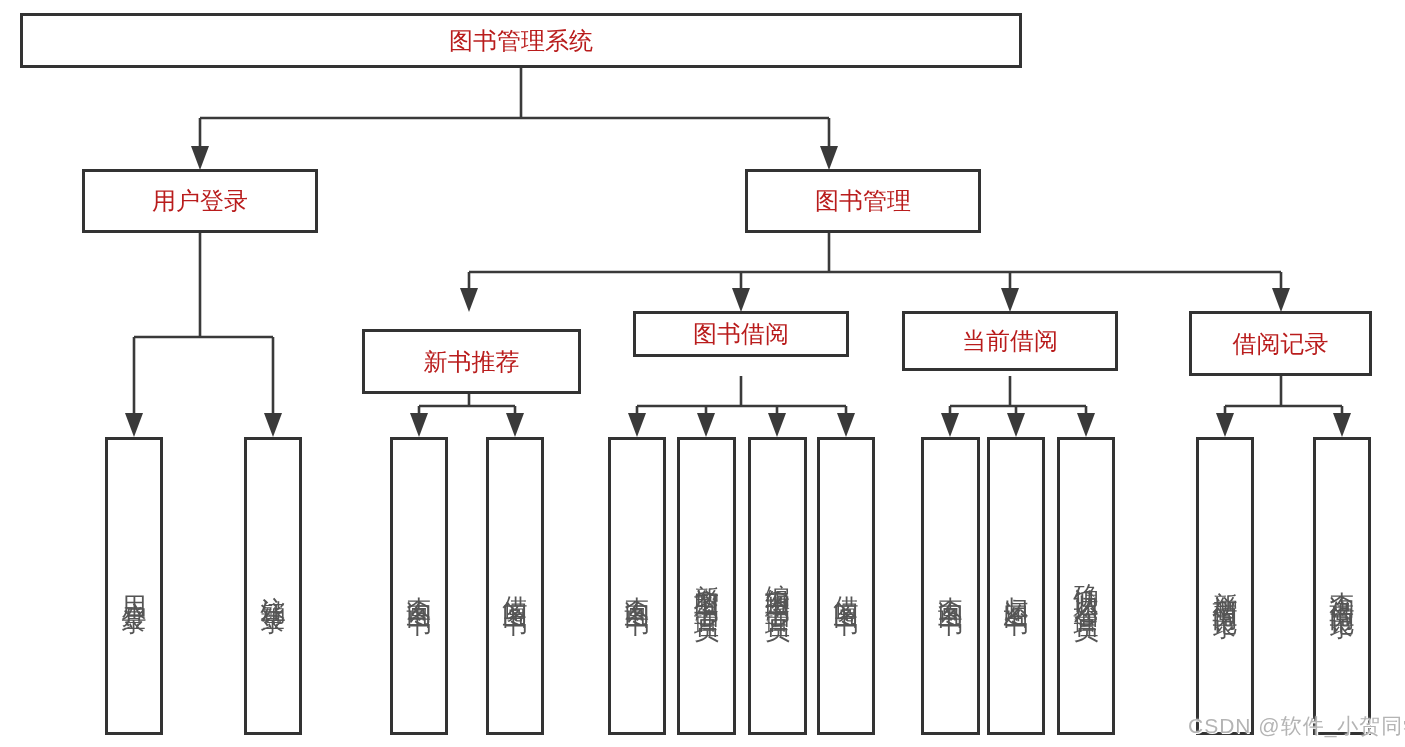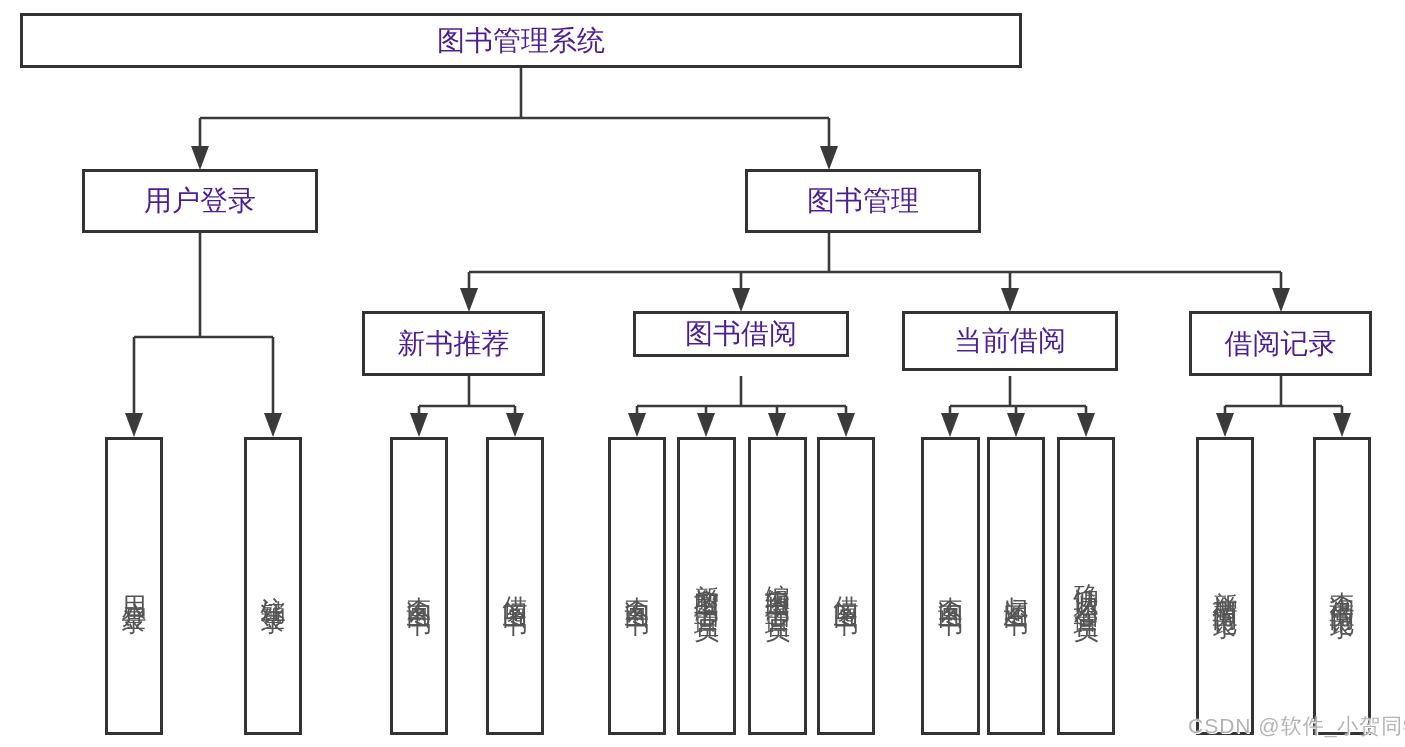--- a/index.html
+++ b/index.html
@@ -6,21 +6,21 @@
   .stage{
     position:relative;width:1405px;height:747px;background:#ffffff;overflow:hidden;
     font-family:"Liberation Sans",sans-serif;
   }
   .wires{position:absolute;left:0;top:0;width:1405px;height:747px;z-index:0;pointer-events:none;}
   .wires line,.wires path{stroke:#3a3a3a;stroke-width:2.6;fill:none;}
   .wires polygon{fill:#3a3a3a;stroke:none;}
   .box{
     position:absolute;box-sizing:border-box;border:3px solid #333333;background:#ffffff;
     display:flex;align-items:center;justify-content:center;z-index:1;
-    color:#4c1d95;font-size:28px;line-height:1;white-space:nowrap;text-align:right;
+    color:#b91c1c;font-size:24px;line-height:1;white-space:nowrap;text-align:right;
   }
   .vbox{
     position:absolute;box-sizing:border-box;border:3px solid #333333;background:#ffffff;
     display:flex;align-items:center;justify-content:center;z-index:1;
     color:#555555;font-size:25px;line-height:1;
   }
   .vbox .vtext{
     writing-mode:vertical-rl;text-orientation:mixed;letter-spacing:5px;white-space:nowrap;
   }
   .watermark{
@@ -114,21 +114,21 @@
     <span>图书管理系统</span>
   </div>
 
   <div class="box" style="left:82px;top:169px;width:236px;height:64px">
     <span>用户登录</span>
   </div>
   <div class="box" style="left:745px;top:169px;width:236px;height:64px">
     <span>图书管理</span>
   </div>
 
-  <div class="box" style="left:362px;top:311px;width:183px;height:65px">
+  <div class="box" style="left:362px;top:329px;width:219px;height:65px">
     <span>新书推荐</span>
   </div>
   <div class="box" style="left:633px;top:311px;width:216px;height:46px">
     <span>图书借阅</span>
   </div>
   <div class="box" style="left:902px;top:311px;width:216px;height:60px">
     <span>当前借阅</span>
   </div>
   <div class="box" style="left:1189px;top:311px;width:183px;height:65px">
     <span>借阅记录</span>

